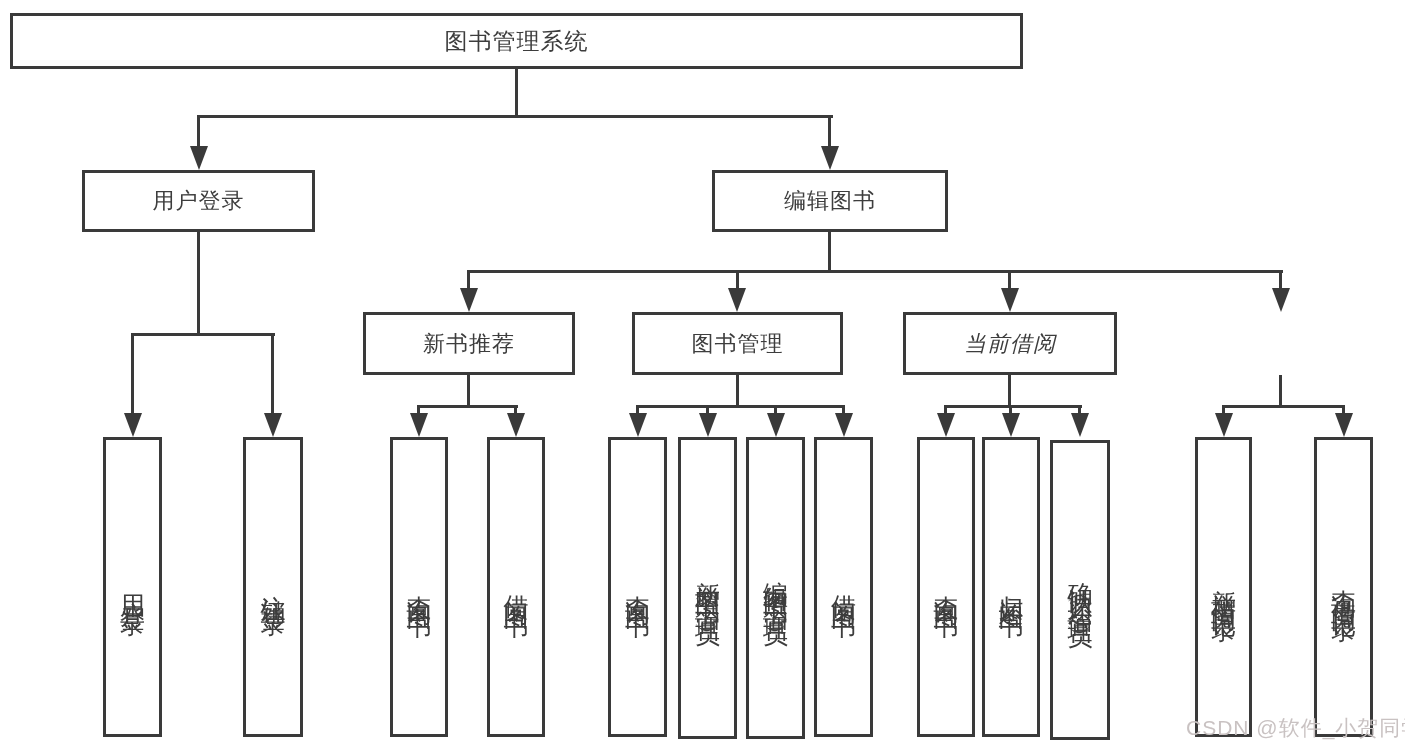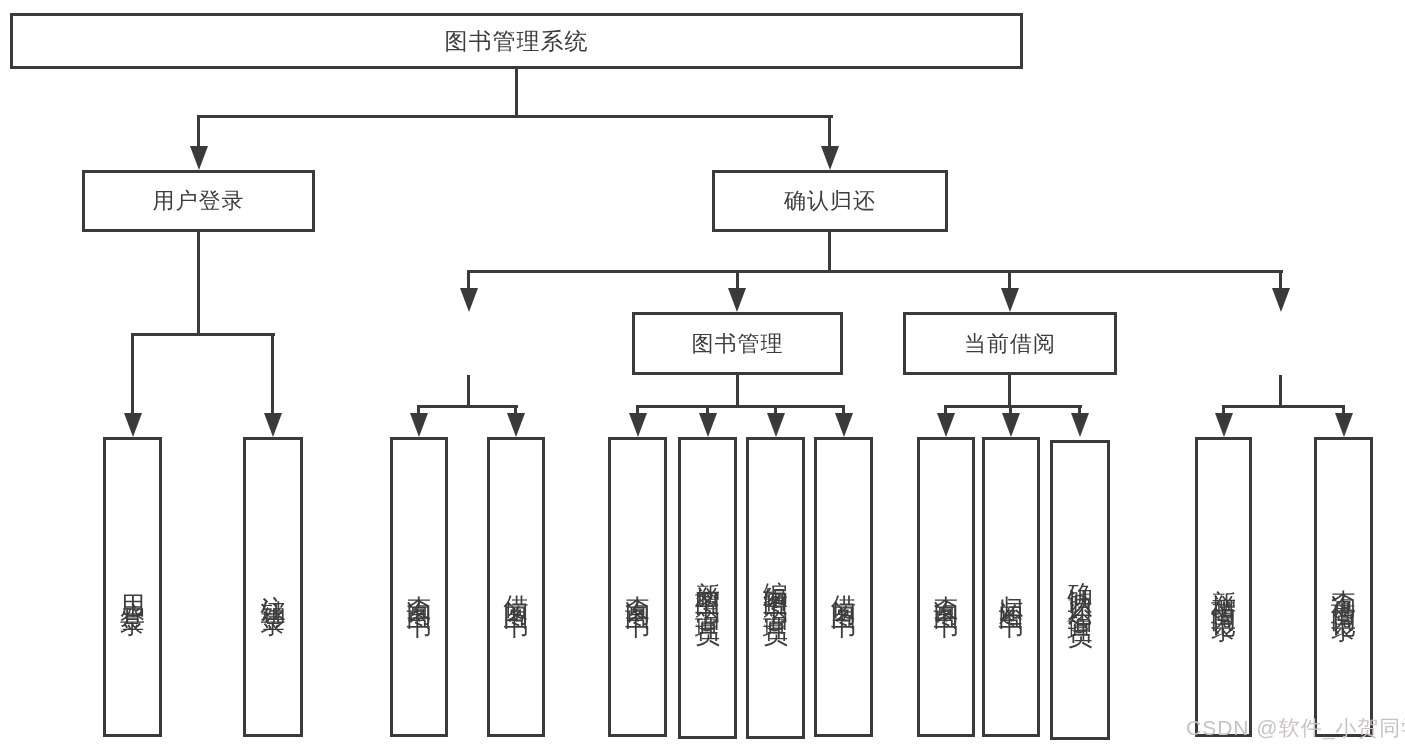--- a/index.html
+++ b/index.html
@@ -61,42 +61,43 @@
   <div class="node root" style="left:10px;top:13px;width:1013px;height:56px;">图书管理系统</div>
 
   <div class="cl" style="left:515px;top:69px;width:3px;height:49px;"></div>
   <div class="cl" style="left:197px;top:115px;width:636px;height:3px;"></div>
   <div class="cl" style="left:197px;top:115px;width:3px;height:32px;"></div>
   <div class="ah" style="left:190px;top:146px;"></div>
   <div class="cl" style="left:828px;top:115px;width:3px;height:32px;"></div>
   <div class="ah" style="left:821px;top:146px;"></div>
 
   <div class="node" style="left:82px;top:170px;width:233px;height:62px;">用户登录</div>
-  <div class="node" style="left:712px;top:170px;width:236px;height:62px;">确认归还</div>
+  <div class="node" style="left:712px;top:170px;width:236px;height:62px;">编辑图书</div>
 
   <div class="cl" style="left:197px;top:232px;width:3px;height:104px;"></div>
   <div class="cl" style="left:131px;top:333px;width:144px;height:3px;"></div>
   <div class="cl" style="left:131px;top:333px;width:3px;height:82px;"></div>
   <div class="ah" style="left:124px;top:413px;"></div>
   <div class="cl" style="left:271px;top:333px;width:3px;height:82px;"></div>
   <div class="ah" style="left:264px;top:413px;"></div>
 
   <div class="cl" style="left:828px;top:232px;width:3px;height:41px;"></div>
   <div class="cl" style="left:467px;top:270px;width:816px;height:3px;"></div>
   <div class="cl" style="left:467px;top:270px;width:3px;height:21px;"></div>
   <div class="ah" style="left:460px;top:288px;"></div>
   <div class="cl" style="left:736px;top:270px;width:3px;height:21px;"></div>
   <div class="ah" style="left:728px;top:288px;"></div>
   <div class="cl" style="left:1008px;top:270px;width:3px;height:21px;"></div>
   <div class="ah" style="left:1001px;top:288px;"></div>
   <div class="cl" style="left:1279px;top:270px;width:3px;height:21px;"></div>
   <div class="ah" style="left:1272px;top:288px;"></div>
 
+  <div class="node" style="left:363px;top:312px;width:212px;height:63px;">新书推荐</div>
   <div class="node" style="left:632px;top:312px;width:211px;height:63px;">图书管理</div>
-  <div class="node" style="left:903px;top:312px;width:214px;height:63px;">当前借阅</div>
+  <div class="node" style="left:903px;top:312px;width:214px;height:63px;font-style:italic;">当前借阅</div>
 
   <div class="cl" style="left:467px;top:375px;width:3px;height:33px;"></div>
   <div class="cl" style="left:417px;top:405px;width:101px;height:3px;"></div>
   <div class="cl" style="left:417px;top:405px;width:3px;height:12px;"></div>
   <div class="ah" style="left:410px;top:413px;"></div>
   <div class="cl" style="left:514px;top:405px;width:3px;height:12px;"></div>
   <div class="ah" style="left:507px;top:413px;"></div>
 
   <div class="cl" style="left:736px;top:375px;width:3px;height:33px;"></div>
   <div class="cl" style="left:636px;top:405px;width:209px;height:3px;"></div>

